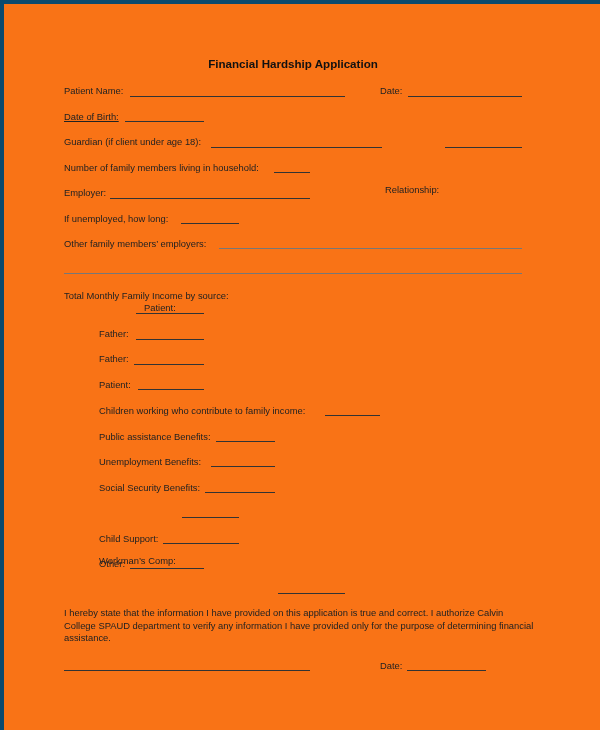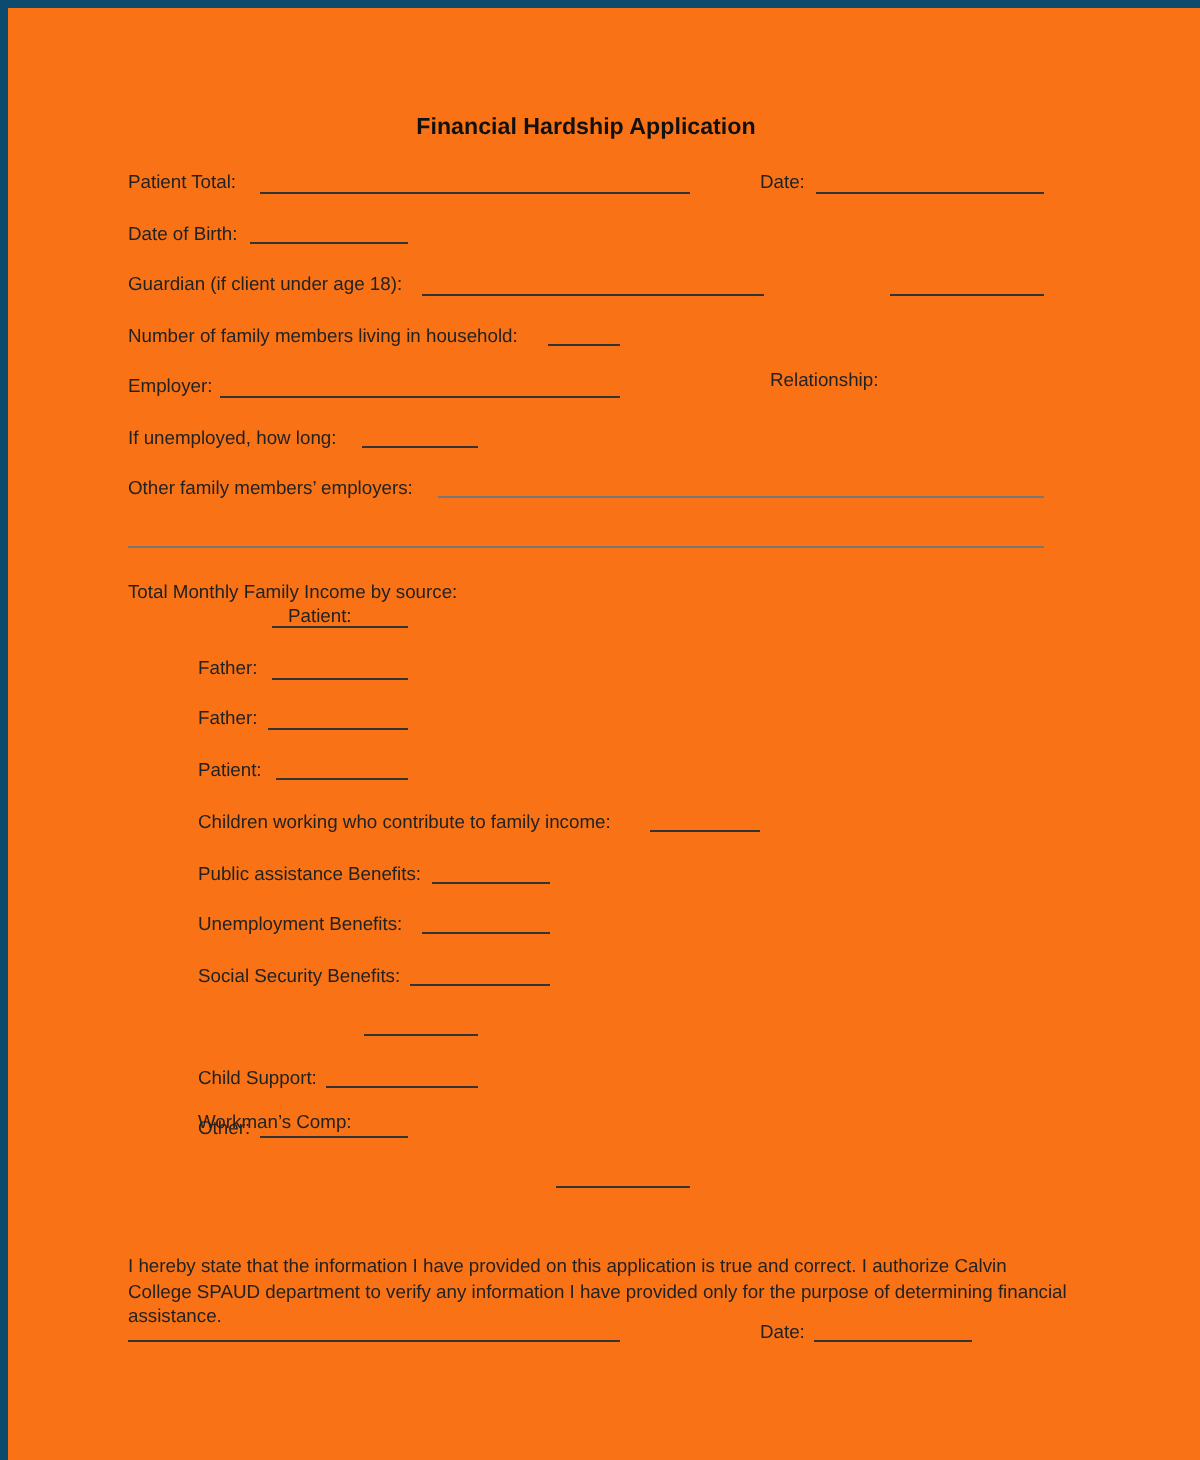--- a/index.html
+++ b/index.html
@@ -5,35 +5,35 @@
   html, body { margin:0; padding:0; background:#ffffff; }
   body { width:600px; height:730px; position:relative; overflow:hidden;
          font-family:"Liberation Sans", sans-serif; color:#1a1a1a; }
   .page { position:absolute; left:0; top:0; width:598px; height:728px;
           border:4px solid #0c4a6e; background:#f97316; }
   .t { position:absolute; font-size:9.4px; line-height:11px; white-space:nowrap; color:#222; }
   .title { position:absolute; left:0; width:578px; top:53px; text-align:center;
            font-size:11.6px; font-weight:bold; color:#111; }
   .ln { position:absolute; height:0; border-top:1px solid #333; }
   .ln.gray { border-top:1px solid #777; }
-  .para { position:absolute; left:60px; top:603px; width:470px; font-size:9.4px; line-height:12.6px; color:#222;margin-top:20px; }
+  .para { position:absolute; left:60px; top:603px; width:470px; font-size:9.4px; line-height:12.6px; color:#222; }
 </style>
 </head>
 <body>
 
 <div class="page">
 
   <div class="title">Financial Hardship Application</div>
 
-  <span class="t" style="left:60px;top:81px;">Patient Total:</span>
+  <span class="t" style="left:60px;top:81px;">Patient Name:</span>
   <div class="ln" style="left:126px;top:92px;width:215px;"></div>
   <span class="t" style="left:376px;top:81px;">Date:</span>
   <div class="ln" style="left:404px;top:92px;width:114px;"></div>
 
-  <span class="t" style="left:60px;top:107px;">Date of Birth:</span>
+  <span class="t" style="left:60px;top:107px;text-decoration:underline;">Date of Birth:</span>
   <div class="ln" style="left:121px;top:117px;width:79px;"></div>
 
   <span class="t" style="left:60px;top:132px;">Guardian (if client under age 18):</span>
   <div class="ln" style="left:207px;top:143px;width:171px;"></div>
   <span class="t" style="left:381px;top:132px;margin-top:48px;">Relationship:</span>
   <div class="ln" style="left:441px;top:143px;width:77px;"></div>
 
   <span class="t" style="left:60px;top:158px;">Number of family members living in household:</span>
   <div class="ln" style="left:270px;top:168px;width:36px;"></div>
 

